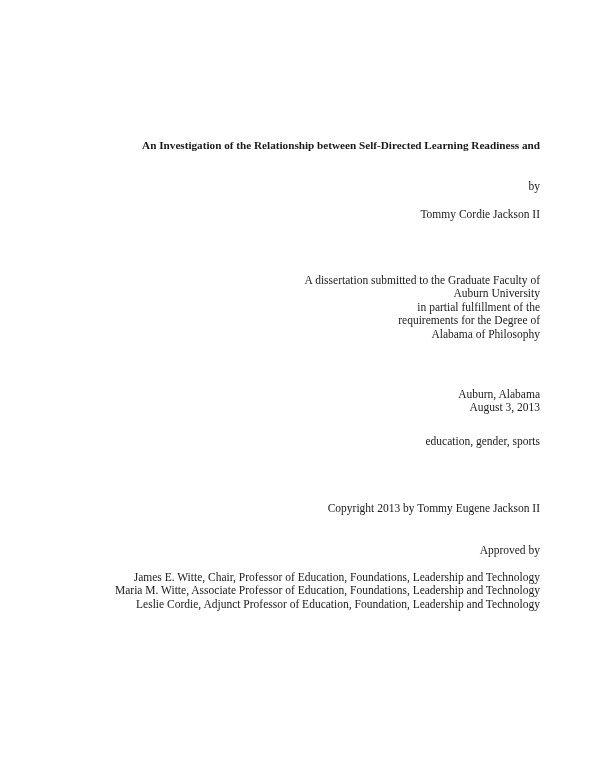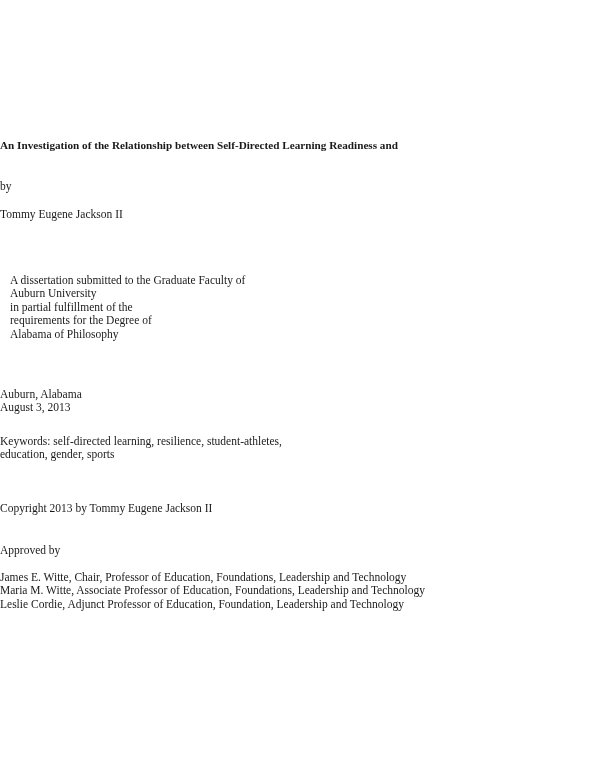--- a/index.html
+++ b/index.html
@@ -1,50 +1,49 @@
 <!DOCTYPE html>
 <html><head>
   <meta charset="utf-8">
   <style>
     html, body { margin: 0; padding: 0; background: #ffffff; }
     body {
       width: 600px; height: 776px; position: relative; overflow: hidden;
       font-family: "Liberation Serif", "DejaVu Serif", serif;
       color: #1a1a1a; font-size: 11.5px; line-height: 13.4px;
     }
-    .block { position: absolute; left: 0; width: 600px; text-align: left; }
+    .block { position: absolute; left: 0; width: 540px; text-align: right; }
     .title { font-weight: bold; font-size: 11.2px; line-height: 14px; }
     .line { display: block; white-space: nowrap; }
   </style>
 </head>
 <body>
 
 <div class="block title" style="top:138px;">
   <span class="line">An Investigation of the Relationship between Self-Directed Learning Readiness and</span>
 </div>
 
 <div class="block" style="top:180px;">by</div>
 
-<div class="block" style="top:208px;">Tommy Eugene Jackson II</div>
+<div class="block" style="top:208px;">Tommy Cordie Jackson II</div>
 
-<div class="block" style="top:274px;padding-left:10px;">
+<div class="block" style="top:274px;">
   <span class="line">A dissertation submitted to the Graduate Faculty of</span>
   <span class="line">Auburn University</span>
   <span class="line">in partial fulfillment of the</span>
   <span class="line">requirements for the Degree of</span>
   <span class="line">Alabama of Philosophy</span>
 </div>
 
 <div class="block" style="top:376px;margin-top:12px;">
   <span class="line">Auburn, Alabama</span>
   <span class="line">August 3, 2013</span>
 </div>
 
 <div class="block" style="top:435px;">
-  <span class="line">Keywords: self-directed learning, resilience, student-athletes,</span>
   <span class="line">education, gender, sports</span>
 </div>
 
 <div class="block" style="top:502px;">Copyright 2013 by Tommy Eugene Jackson II</div>
 
 <div class="block" style="top:544px;">Approved by</div>
 
 <div class="block" style="top:571px;">
   <span class="line">James E. Witte, Chair, Professor of Education, Foundations, Leadership and Technology</span>
   <span class="line">Maria M. Witte, Associate Professor of Education, Foundations, Leadership and Technology</span>

